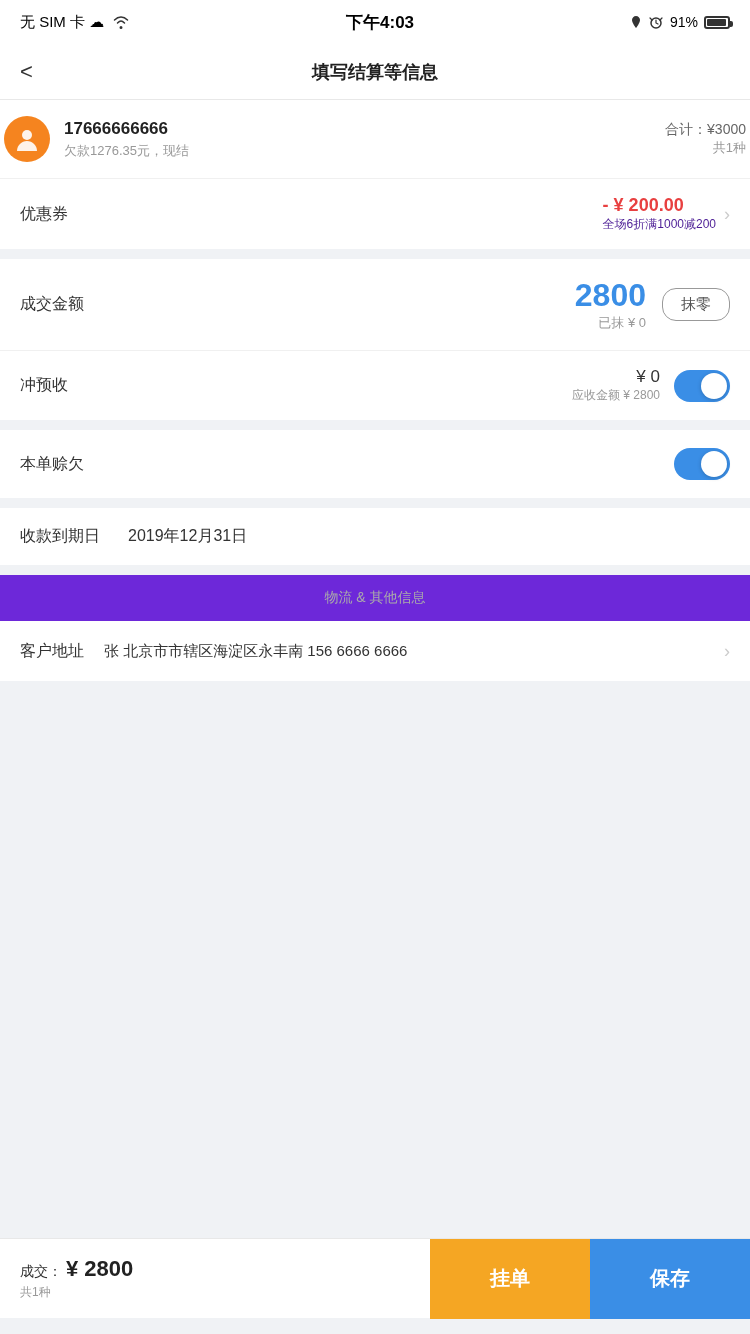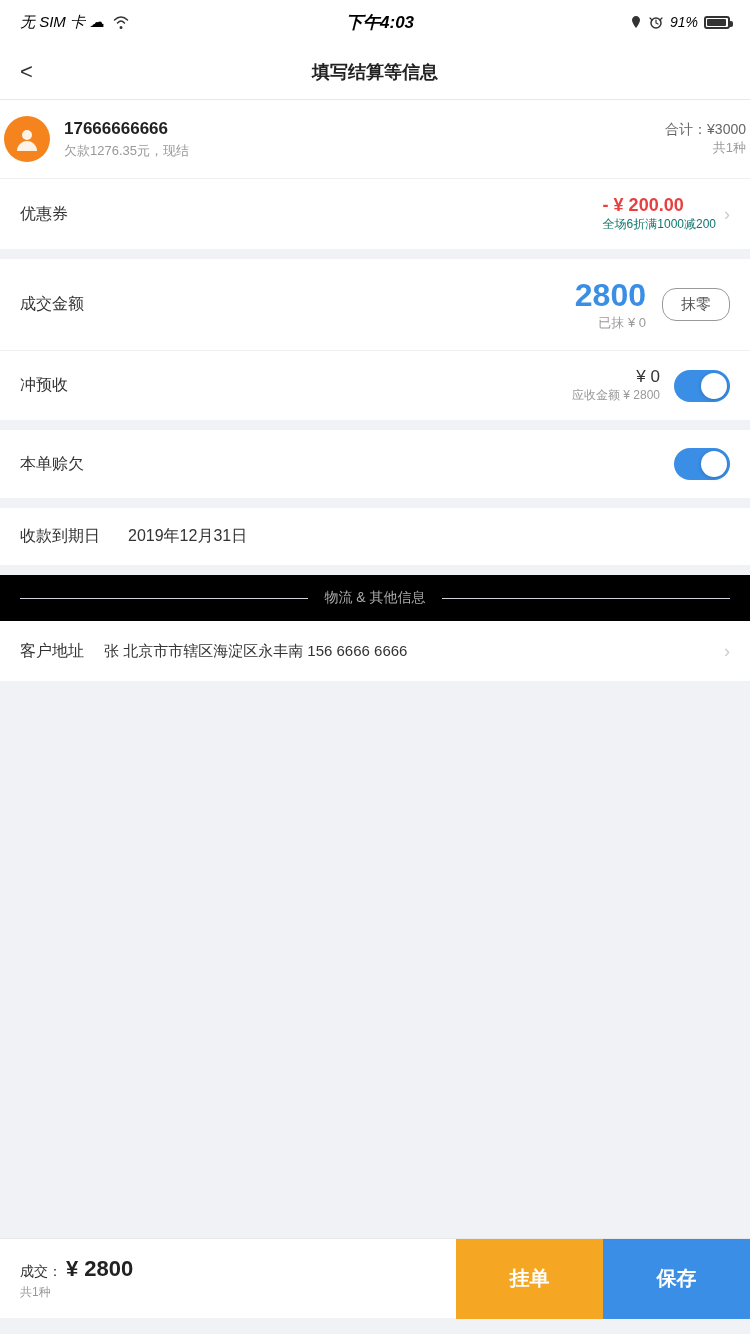--- a/index.html
+++ b/index.html
@@ -16,21 +16,20 @@
     
     .status-bar {
       background: #fff;
       height: 44px;
       display: flex;
       align-items: center;
       justify-content: space-between;
       padding: 0 20px;
       font-size: 15px;
       font-weight: 500;
-      font-style: italic;
     }
     .status-left { display: flex; align-items: center; gap: 8px; }
     .status-center { font-size: 17px; font-weight: 600; }
     .status-right { display: flex; align-items: center; gap: 6px; font-size: 14px; }
     .battery-icon {
       width: 26px; height: 13px; border: 2px solid #333; border-radius: 3px; position: relative; display: inline-block;
     }
     .battery-icon::after {
       content: '';
       position: absolute; right: -5px; top: 3px;
@@ -101,21 +100,21 @@
       background: #fff;
       padding: 16px 20px;
       display: flex;
       align-items: center;
       justify-content: space-between;
       border-top: 1px solid #f0f0f0;
     }
     .coupon-label { font-size: 16px; color: #333; }
     .coupon-right { display: flex; align-items: center; gap: 8px; }
     .coupon-discount { font-size: 18px; color: #e84040; font-weight: 600; }
-    .coupon-desc { font-size: 12px; color: #0f766e; text-align: right; }
+    .coupon-desc { font-size: 12px; color: #4c1d95; text-align: right; }
     .chevron { font-size: 18px; color: #ccc; }
 
     
     .amount-section {
       background: #fff;
       margin-bottom: 10px;
     }
     .amount-row {
       padding: 18px 20px;
       display: flex;
@@ -183,25 +182,26 @@
       background: #fff;
       margin-bottom: 10px;
       padding: 18px 20px;
     }
     .duedate-row { display: flex; align-items: center; gap: 28px; }
     .duedate-label { font-size: 16px; color: #333; white-space: nowrap; }
     .duedate-value { font-size: 16px; color: #333; }
 
     
     .divider-section {
-      background: #000000;
+      background: #6d28d9;
       padding: 14px 20px;
       display: flex;
       align-items: center;
       gap: 0;
+      flex-direction: column;
     }
     .divider-line { flex: 1; height: 1px; background: #d0d3dc; }
     .divider-text { font-size: 14px; color: #aaa; padding: 0 16px; }
 
     
     .address-section {
       background: #fff;
       padding: 18px 20px;
       display: flex;
       align-items: flex-start;
@@ -231,21 +231,21 @@
     }
     .bottom-summary {
       flex: 1;
       padding: 0 20px;
     }
     .bottom-deal { font-size: 14px; color: #333; }
     .bottom-deal-amount { font-size: 22px; color: #222; font-weight: 700; }
     .bottom-count { font-size: 12px; color: #999; margin-top: 2px; }
     .bottom-btn {
       height: 80px;
-      width: 147px;
+      width: 160px;
       display: flex;
       align-items: center;
       justify-content: center;
       font-size: 20px;
       color: #fff;
       font-weight: 600;
       cursor: pointer;
     }
     .btn-hold { background: #f5a623; }
     .btn-save { background: #3a8ee6; }

